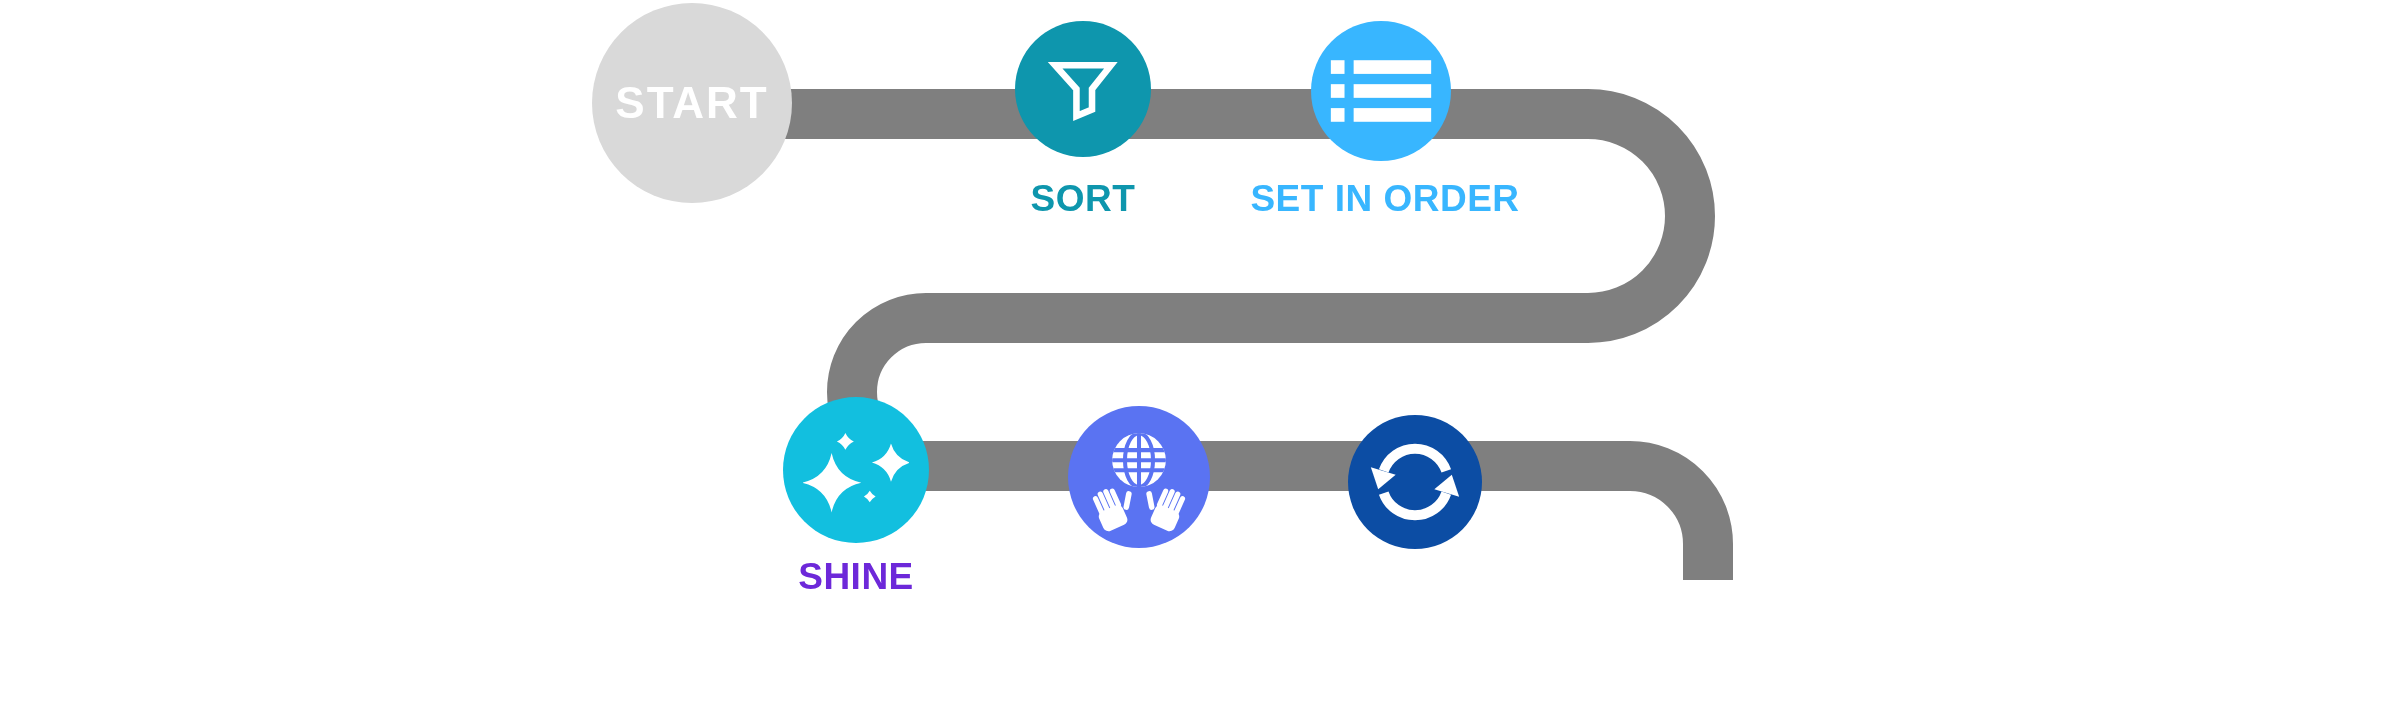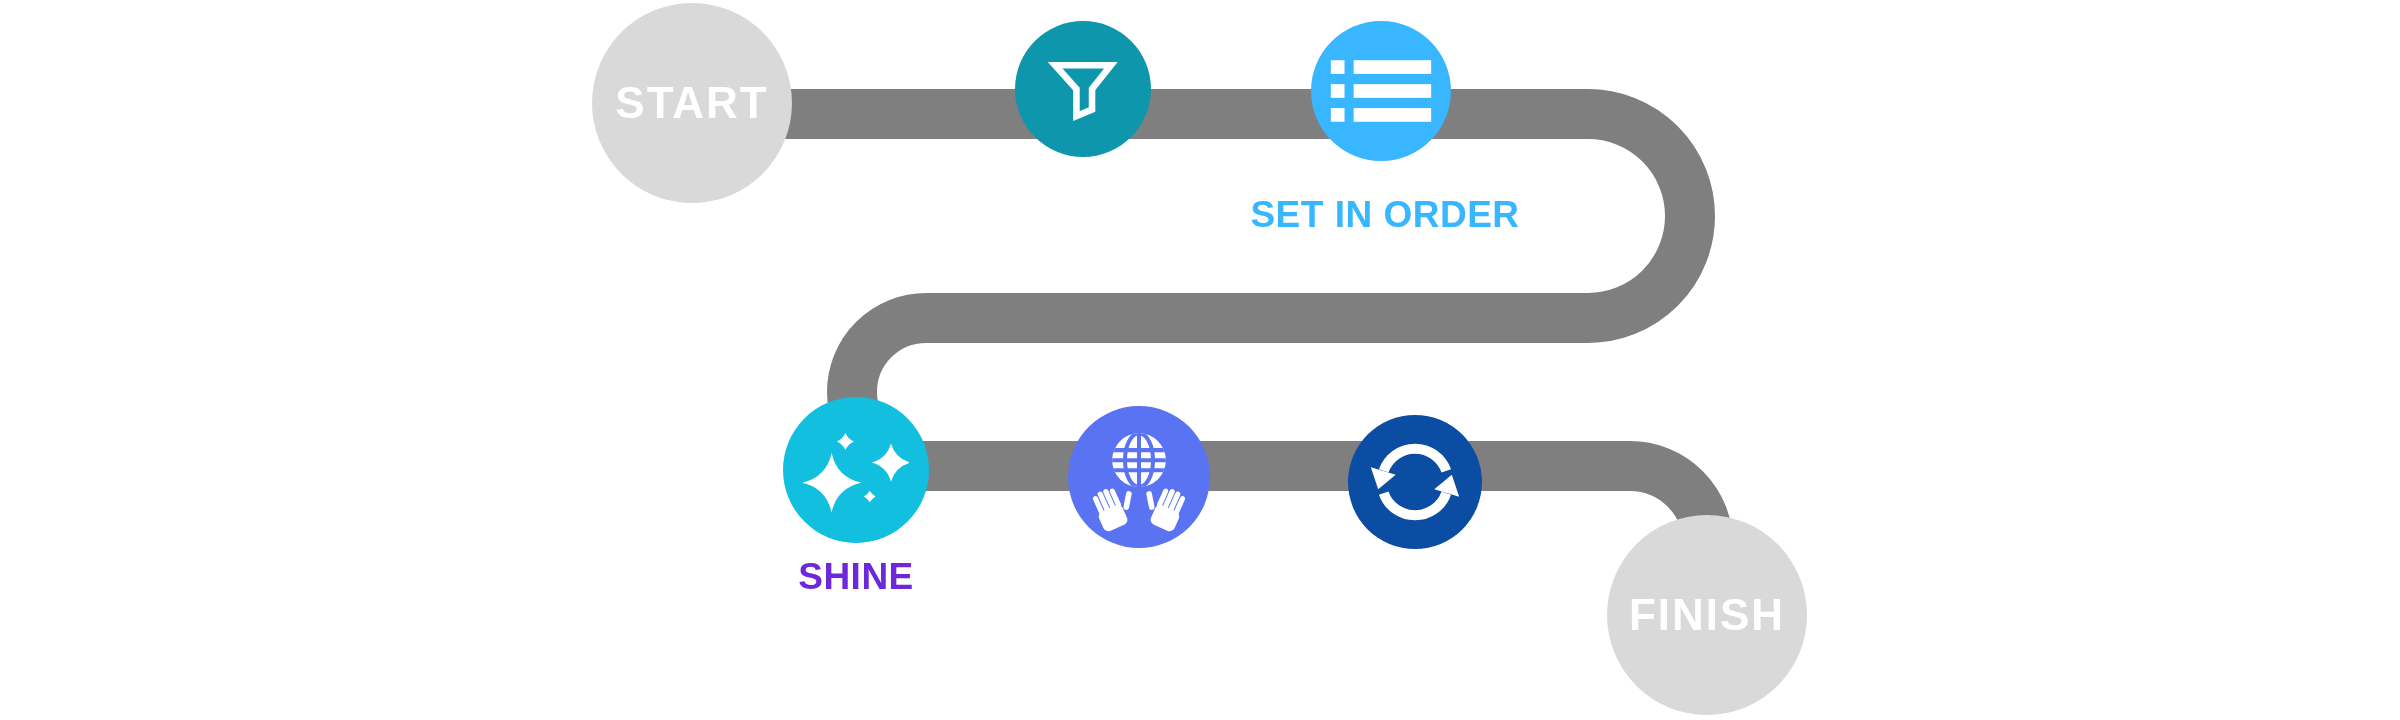--- a/index.html
+++ b/index.html
@@ -29,43 +29,41 @@
 <div class="canvas">
 
   <svg class="path-svg" width="2400" height="720" viewBox="0 0 2400 720">
     <path d="M 692 114 H 1588 A 102 102 0 0 1 1588 318 H 926 A 74 74 0 0 0 926 466 H 1630 A 78 78 0 0 1 1708 544 V 580" fill="none" stroke="#7f7f7f" stroke-width="50" style="stroke: rgb(127, 127, 127);"></path>
   </svg>
 
   <div class="node" style="left: 592px; top: 3px; width: 200px; height: 200px; background-color: rgb(217, 217, 217);">
     <span class="terminal-label" style="color: rgb(255, 255, 255);">START</span>
   </div>
 
-  <div class="node" style="left: 1607px; top: 515px; width: 200px; height: 200px; background-color: rgb(217, 217, 217);">
-    <span class="terminal-label" style="color: rgb(255, 255, 255);">FINISH</span>
-  </div>
 
   <div class="node" style="left: 1015px; top: 21px; width: 136px; height: 136px; background-color: rgb(14, 150, 173);">
     <svg class="icon" viewBox="-50 -50 100 100" width="82" height="82">
       <path d="M -34 -29 L 34 -29 L 11 0 L 11 25 L -8 33 L -8 0 Z" fill="none" stroke="#ffffff" stroke-width="8" stroke-linejoin="miter"></path>
     </svg>
   </div>
+  <div class="step-label" style="left: 873px; top: 180px; color: rgb(14, 150, 173);">SORT</div>
 
   <div class="node" style="left: 1311px; top: 21px; width: 140px; height: 140px; background-color: rgb(56, 182, 255);">
     <svg class="icon" viewBox="-50 -50 100 100" width="114" height="114">
       <g fill="#ffffff">
         <rect x="-44" y="-27" width="12" height="12"></rect>
           <rect x="-24" y="-27" width="68" height="12"></rect>
         <rect x="-44" y="-6" width="12" height="12"></rect>
           <rect x="-24" y="-6" width="68" height="12"></rect>
         <rect x="-44" y="15" width="12" height="12"></rect>
           <rect x="-24" y="15" width="68" height="12"></rect>
       </g>
     </svg>
   </div>
-  <div class="step-label" style="left: 1175px; top: 180px; color: rgb(56, 182, 255); margin-top: 16px;">SET IN ORDER</div>
+  <div class="step-label" style="left: 1175px; top: 180px; color: rgb(56, 182, 255);">SET IN ORDER</div>
 
   <div class="node" style="left: 783px; top: 397px; width: 146px; height: 146px; background-color: rgb(18, 191, 223);">
     <svg class="icon" viewBox="-50 -50 100 100" width="106" height="106">
       <g fill="#ffffff">
         <path d="M -23 -16 Q -18 7 5 12 Q -18 17 -23 40 Q -28 17 -51 12 Q -28 7 -23 -16 Z"></path>
         <path d="M 33 -25 Q 37 -11 51 -7 Q 37 -3 33 11 Q 29 -3 15 -7 Q 29 -11 33 -25 Z"></path>
         <path d="M -10 -35 Q -7.5 -29.5 -2 -27 Q -7.5 -24.5 -10 -19 Q -12.5 -24.5 -18 -27 Q -12.5 -29.5 -10 -35 Z"></path>
         <path d="M 13 19.5 Q 15 23 18.5 25 Q 15 27 13 30.5 Q 11 27 7.5 25 Q 11 23 13 19.5 Z"></path>
       </g>
     </svg>

